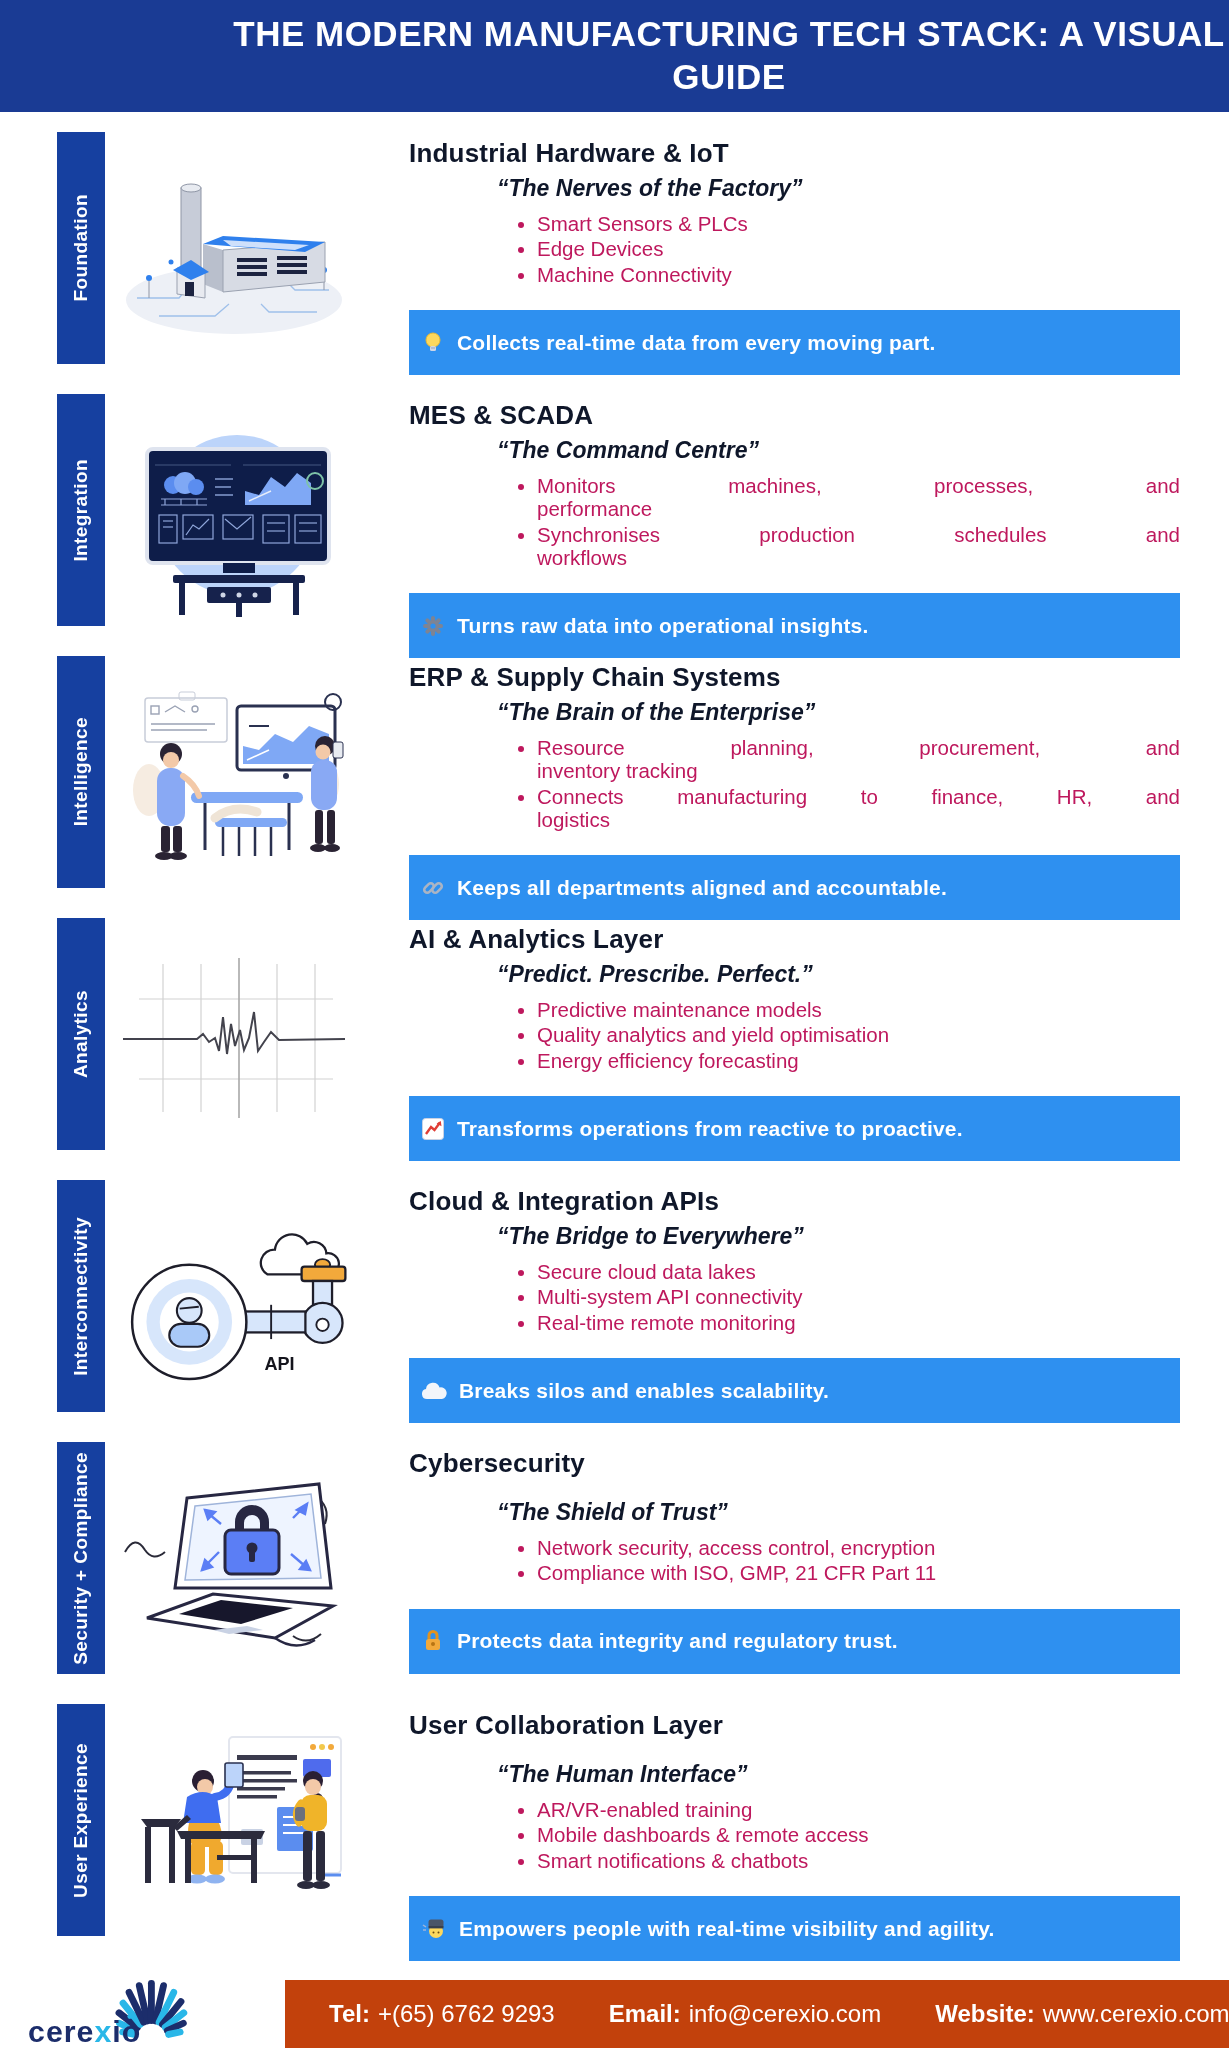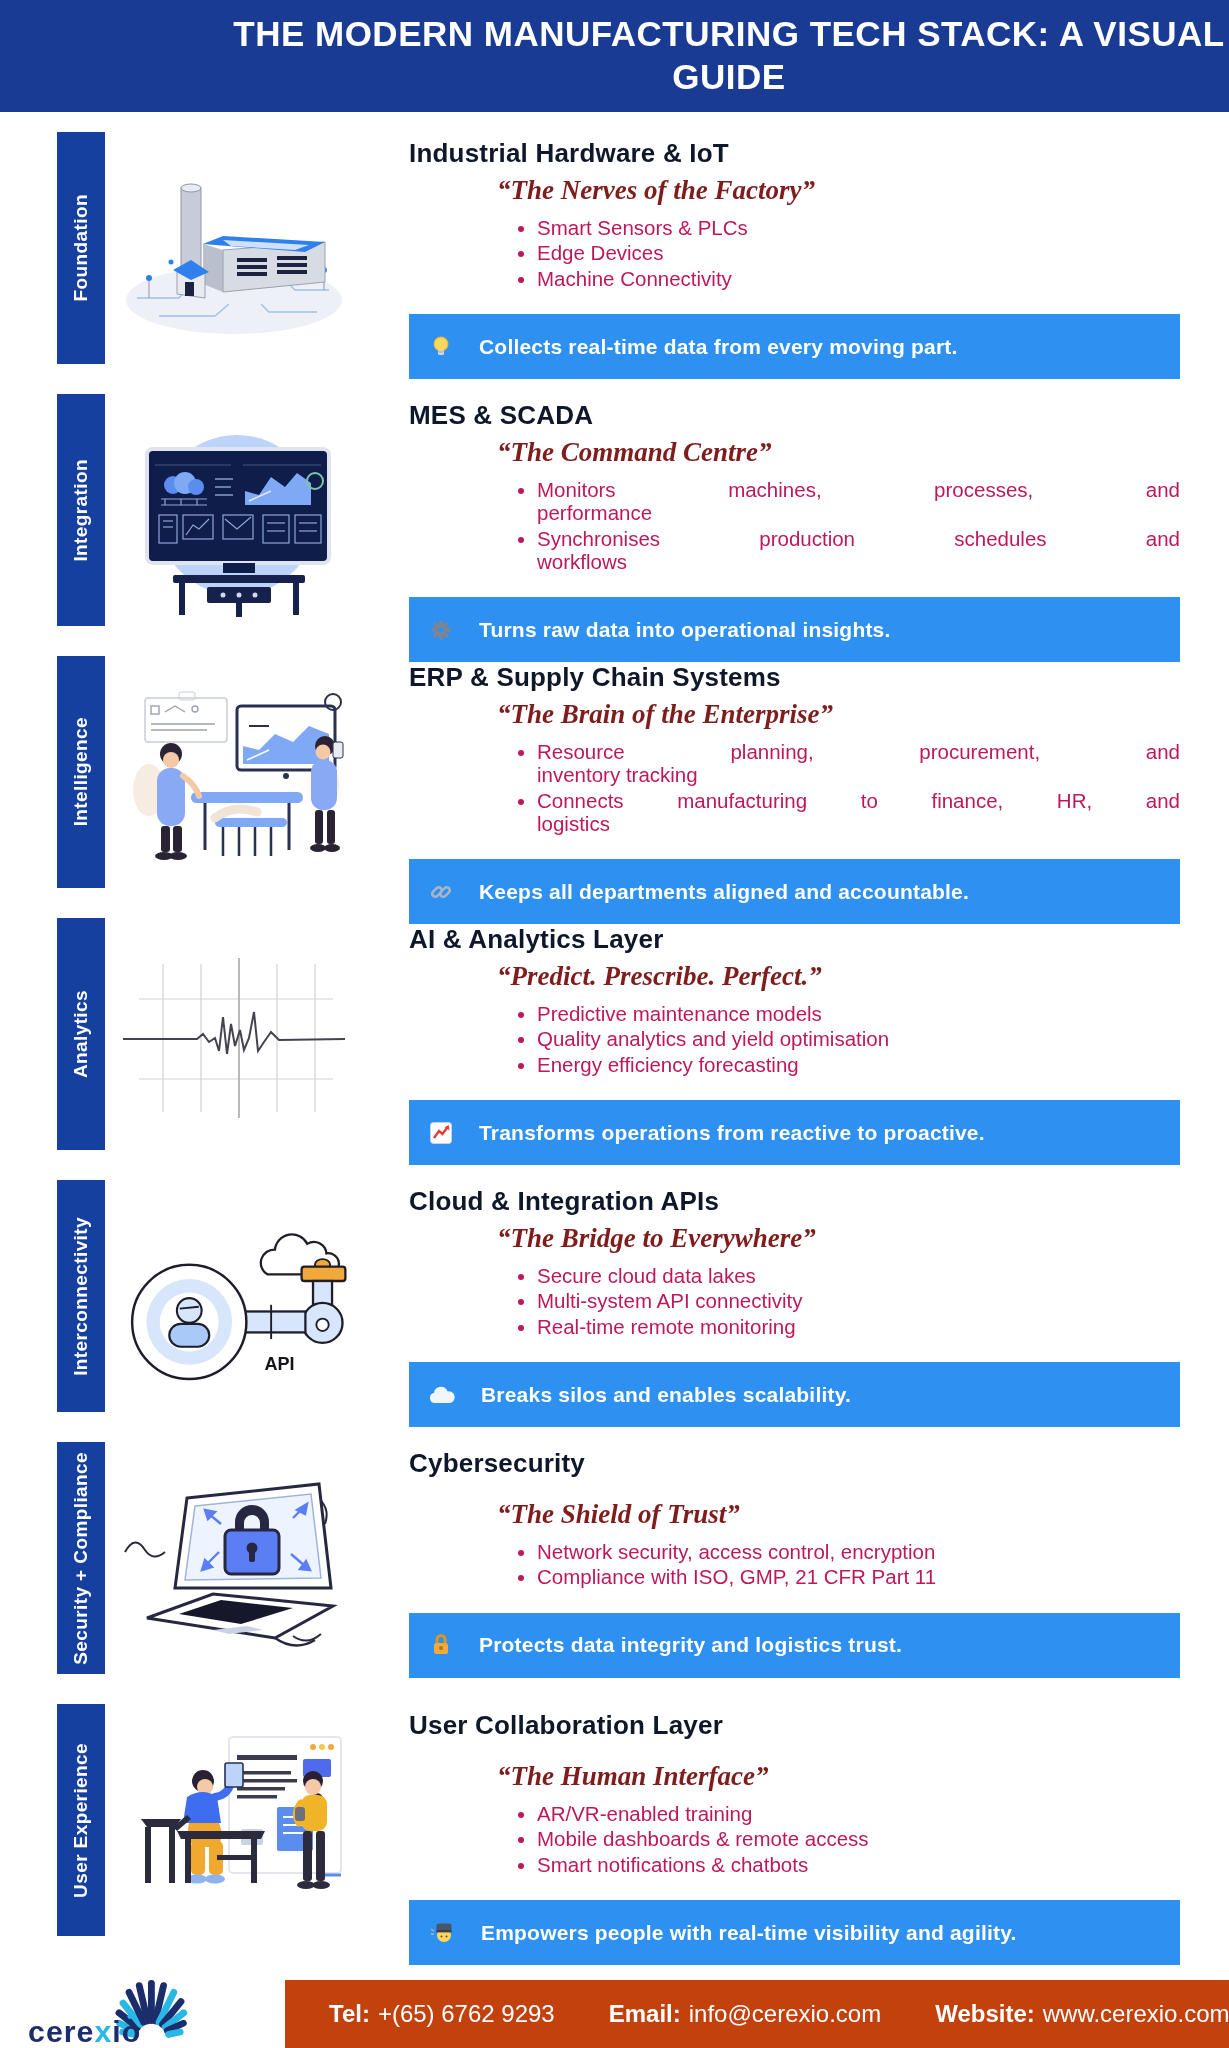--- a/index.html
+++ b/index.html
@@ -24,29 +24,29 @@
     background:#1640a0; height:232px; width:48px;
     display:flex; align-items:center; justify-content:center;
   }
   .railbar span {
     writing-mode:vertical-rl; transform:rotate(180deg); white-space:nowrap;
     color:#fff; font-weight:700; font-size:19px; letter-spacing:.4px;
   }
   .illus { width:238px; display:flex; align-items:center; justify-content:center; }
   .content { flex:1; padding:0 49px 0 56px; }
   .title { font-size:26px; font-weight:800; color:#0f172a; margin:16px 0 6px; letter-spacing:.2px; }
-  .subtitle { font-size:27px; font-style:italic; font-weight:600; color:#7f1d1d; margin:0 0 10px 88px;font-family:Liberation Serif, serif; }
+  .subtitle { font-size:23px; font-style:italic; font-weight:600; color:#0f172a; margin:0 0 10px 88px; }
   .gap .subtitle { margin-top:20px; }
   .bullets { margin:0 0 0 92px; padding-left:36px; font-size:20.5px; color:#be185d; }
   .bullets li { margin:2px 0; line-height:1.14; }
   .bl { line-height:1.14; }
   .j { text-align:justify; text-align-last:justify; }
   .callout {
     margin-top:24px; background:#2e90f0; color:#ffffff; min-height:65px;
-    display:flex; align-items:center; gap:26px; padding:8px 16px 8px 20px;
+    display:flex; align-items:center; gap:12px; padding:8px 16px 8px 12px;
     font-weight:700; font-size:21px; letter-spacing:.2px;
   }
   .cicon { flex:0 0 auto; display:inline-flex; }
   
   .footer { position:absolute; left:0; right:0; bottom:0; height:110px;text-decoration:underline; }
   .footer-bar {
     position:absolute; left:285px; right:0; bottom:0; height:68px; background:#c2410c;
     display:flex; align-items:center; gap:54px; padding-left:44px;
   }
   .contact { color:#fff; font-size:24px; white-space:nowrap; }
@@ -453,21 +453,21 @@
           </li>
       </ul>
       <div class="callout">
         <span class="cicon">
           <svg width="24" height="24" viewBox="0 0 24 24">
               <path d="M8,10 v-3.5 a4,4 0 0 1 8,0 v3.5" fill="none" stroke="#e0931f" stroke-width="3"></path>
               <rect x="5" y="10" width="14" height="11" rx="2.5" fill="#f2a93b"></rect>
               <circle cx="12" cy="15" r="2" fill="#b87413"></circle>
             </svg>
         </span>
-        <span>Protects data integrity and logistics trust.</span>
+        <span>Protects data integrity and regulatory trust.</span>
       </div>
     </div>
   </div>
 
   <div class="section gap">
     <div class="rail">
         <div class="railbar">
           <span>User Experience</span>
         </div>
       </div>

